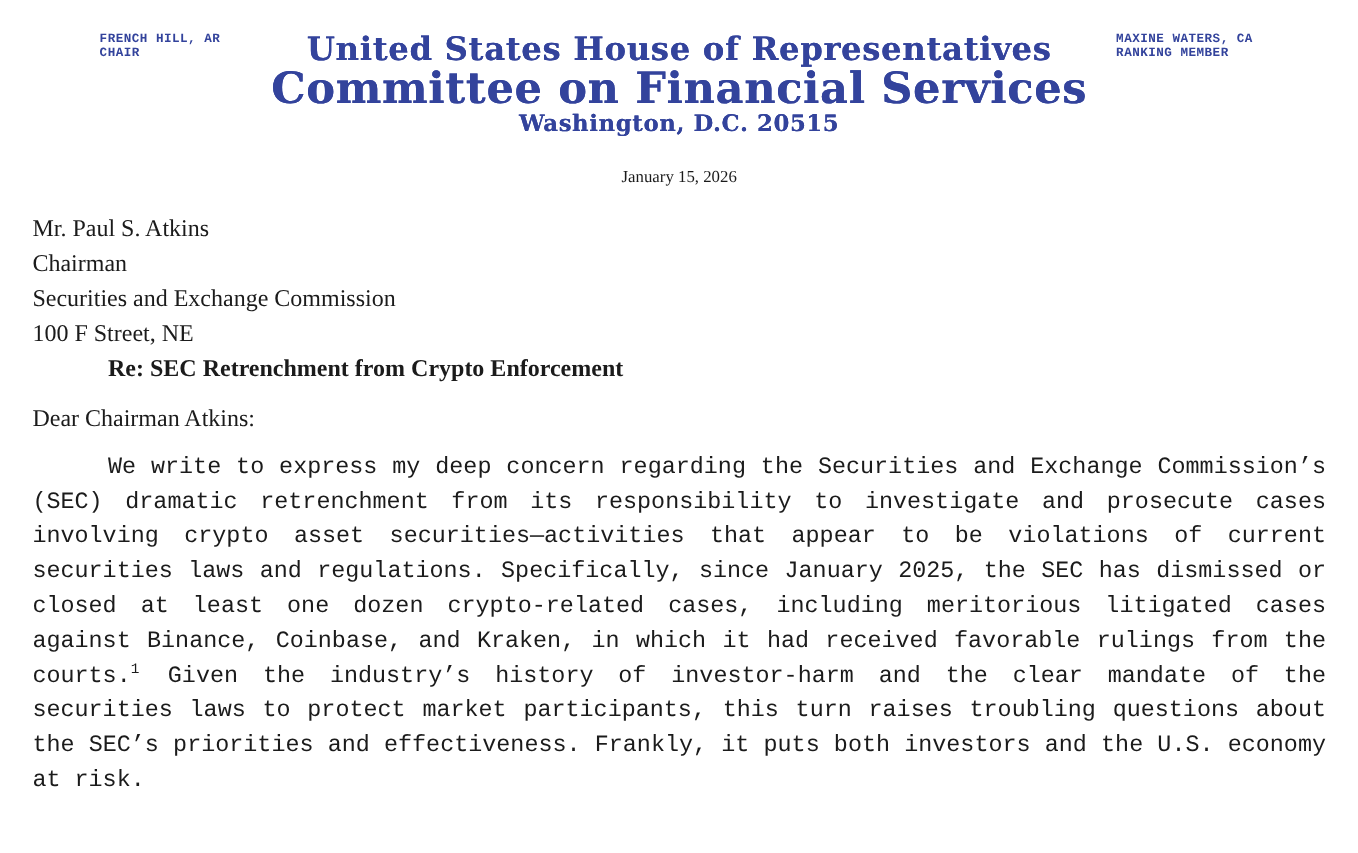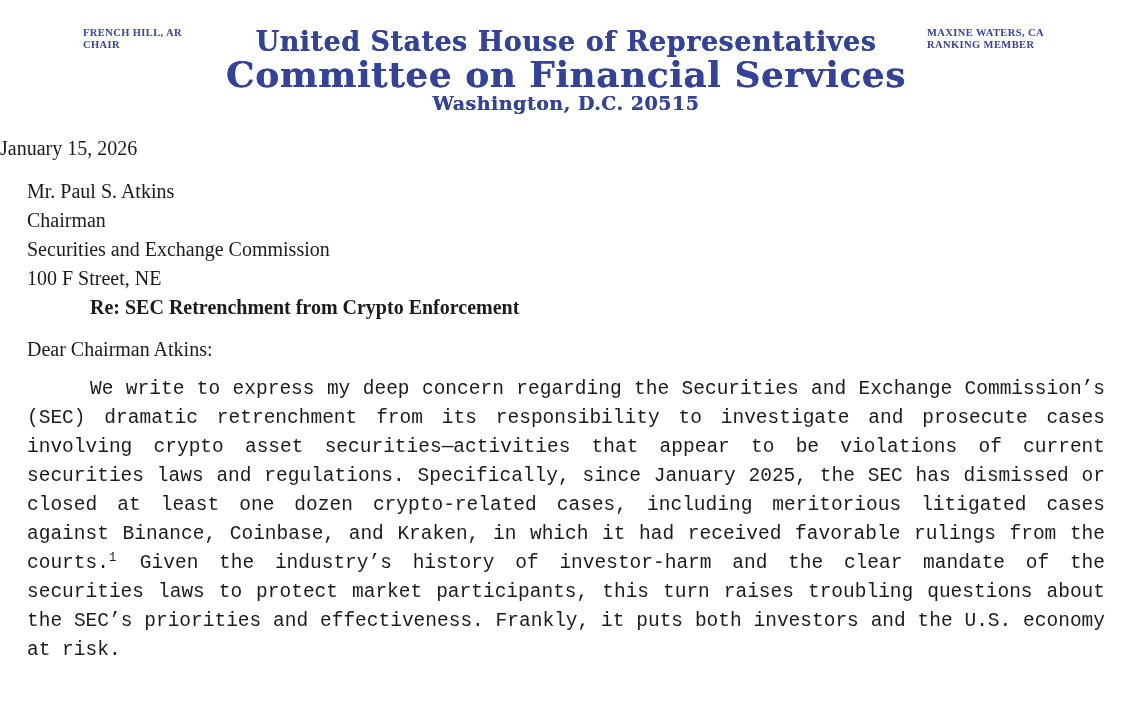--- a/index.html
+++ b/index.html
@@ -18,21 +18,21 @@
   }
   
   .letterhead {
     position: relative;
     width: 100%;
     padding-top: 26px;
   }
   .member-block {
     position: absolute;
     top: 27px;
-    font-family: Liberation Serif, serif;
+    font-family: Liberation Mono, monospace;
     font-size: 10.5px;
     font-weight: bold;
     letter-spacing: 0.4px;
     line-height: 12px;
     color: #33439c;
   }
   .member-block.left {
     left: 83px;
     text-align: left;
   }
@@ -49,22 +49,22 @@
     font-weight: bold;
     text-shadow: 0 0 0.5px currentColor;
   }
   .committee-line1 { font-size: 27px; line-height: 32px; letter-spacing: 0.5px; }
   .committee-line2 { font-size: 36px; line-height: 33px; letter-spacing: 0.5px; }
   .committee-line3 { font-size: 20px; line-height: 27px; letter-spacing: 0.5px; }
   .committee-line4 { font-size: 19px; line-height: 25px; letter-spacing: 0.5px; }
   
   .date-line {
     margin-top: 20px;
-    text-align: left;
-    font-size: 20px;
+    text-align: center;
+    font-size: 14px;
     line-height: 25px;
   }
   .content {
     padding: 0 27px;
   }
   .recipient-block {
     margin-top: 16px;
     font-size: 20px;
     line-height: 29px;
   }

